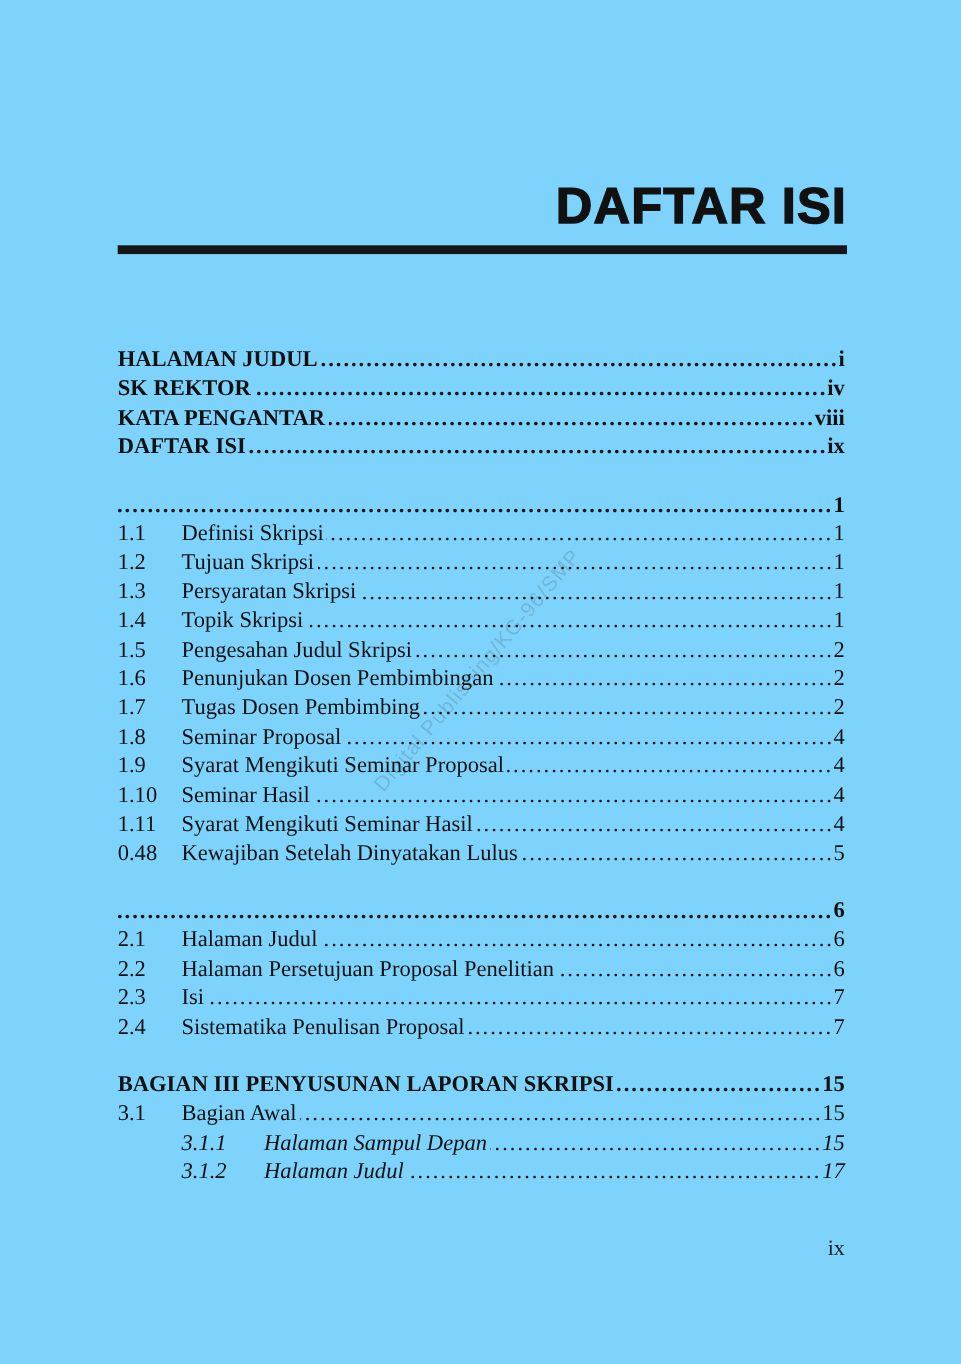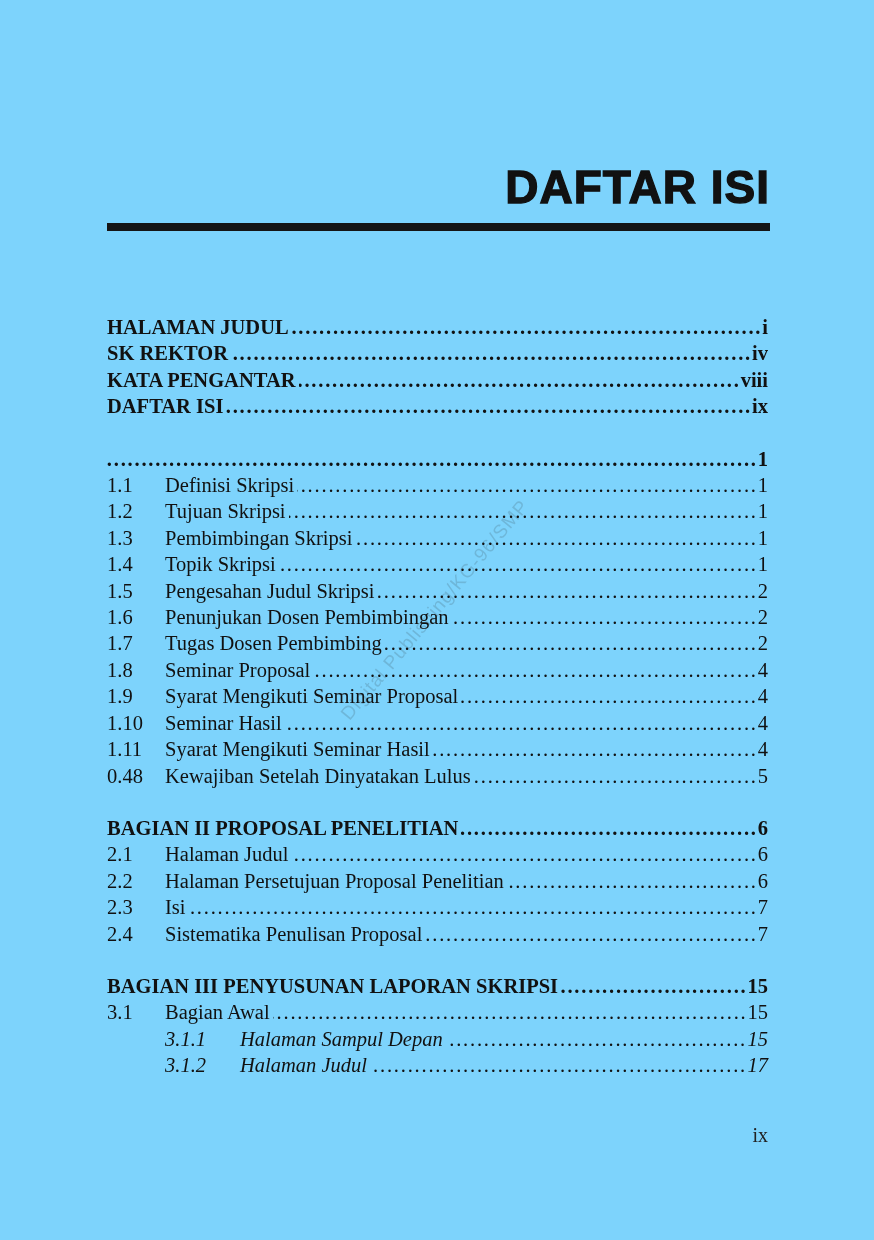--- a/index.html
+++ b/index.html
@@ -128,21 +128,21 @@
           <span class="pg">1</span>
         </div>
         <div class="row lvl1">
           <span class="num">1.2</span>
           <span class="label">Tujuan Skripsi</span>
           <span class="leader"></span>
           <span class="pg">1</span>
         </div>
         <div class="row lvl1">
           <span class="num">1.3</span>
-          <span class="label">Pembimbingan Skripsi</span>
+          <span class="label">Persyaratan Skripsi</span>
           <span class="leader"></span>
           <span class="pg">1</span>
         </div>
         <div class="row lvl1">
           <span class="num">1.4</span>
           <span class="label">Topik Skripsi</span>
           <span class="leader"></span>
           <span class="pg">1</span>
         </div>
         <div class="row lvl1">
@@ -189,21 +189,20 @@
         </div>
         <div class="row lvl1">
           <span class="num">0.48</span>
           <span class="label">Kewajiban Setelah Dinyatakan Lulus</span>
           <span class="leader"></span>
           <span class="pg">5</span>
         </div>
       </div>
       <div class="toc-block">
         <div class="row lvl0 bold">
-          <span class="label">BAGIAN II PROPOSAL PENELITIAN</span>
           <span class="leader"></span>
           <span class="pg">6</span>
         </div>
         <div class="row lvl1">
           <span class="num">2.1</span>
           <span class="label">Halaman Judul</span>
           <span class="leader"></span>
           <span class="pg">6</span>
         </div>
         <div class="row lvl1">

